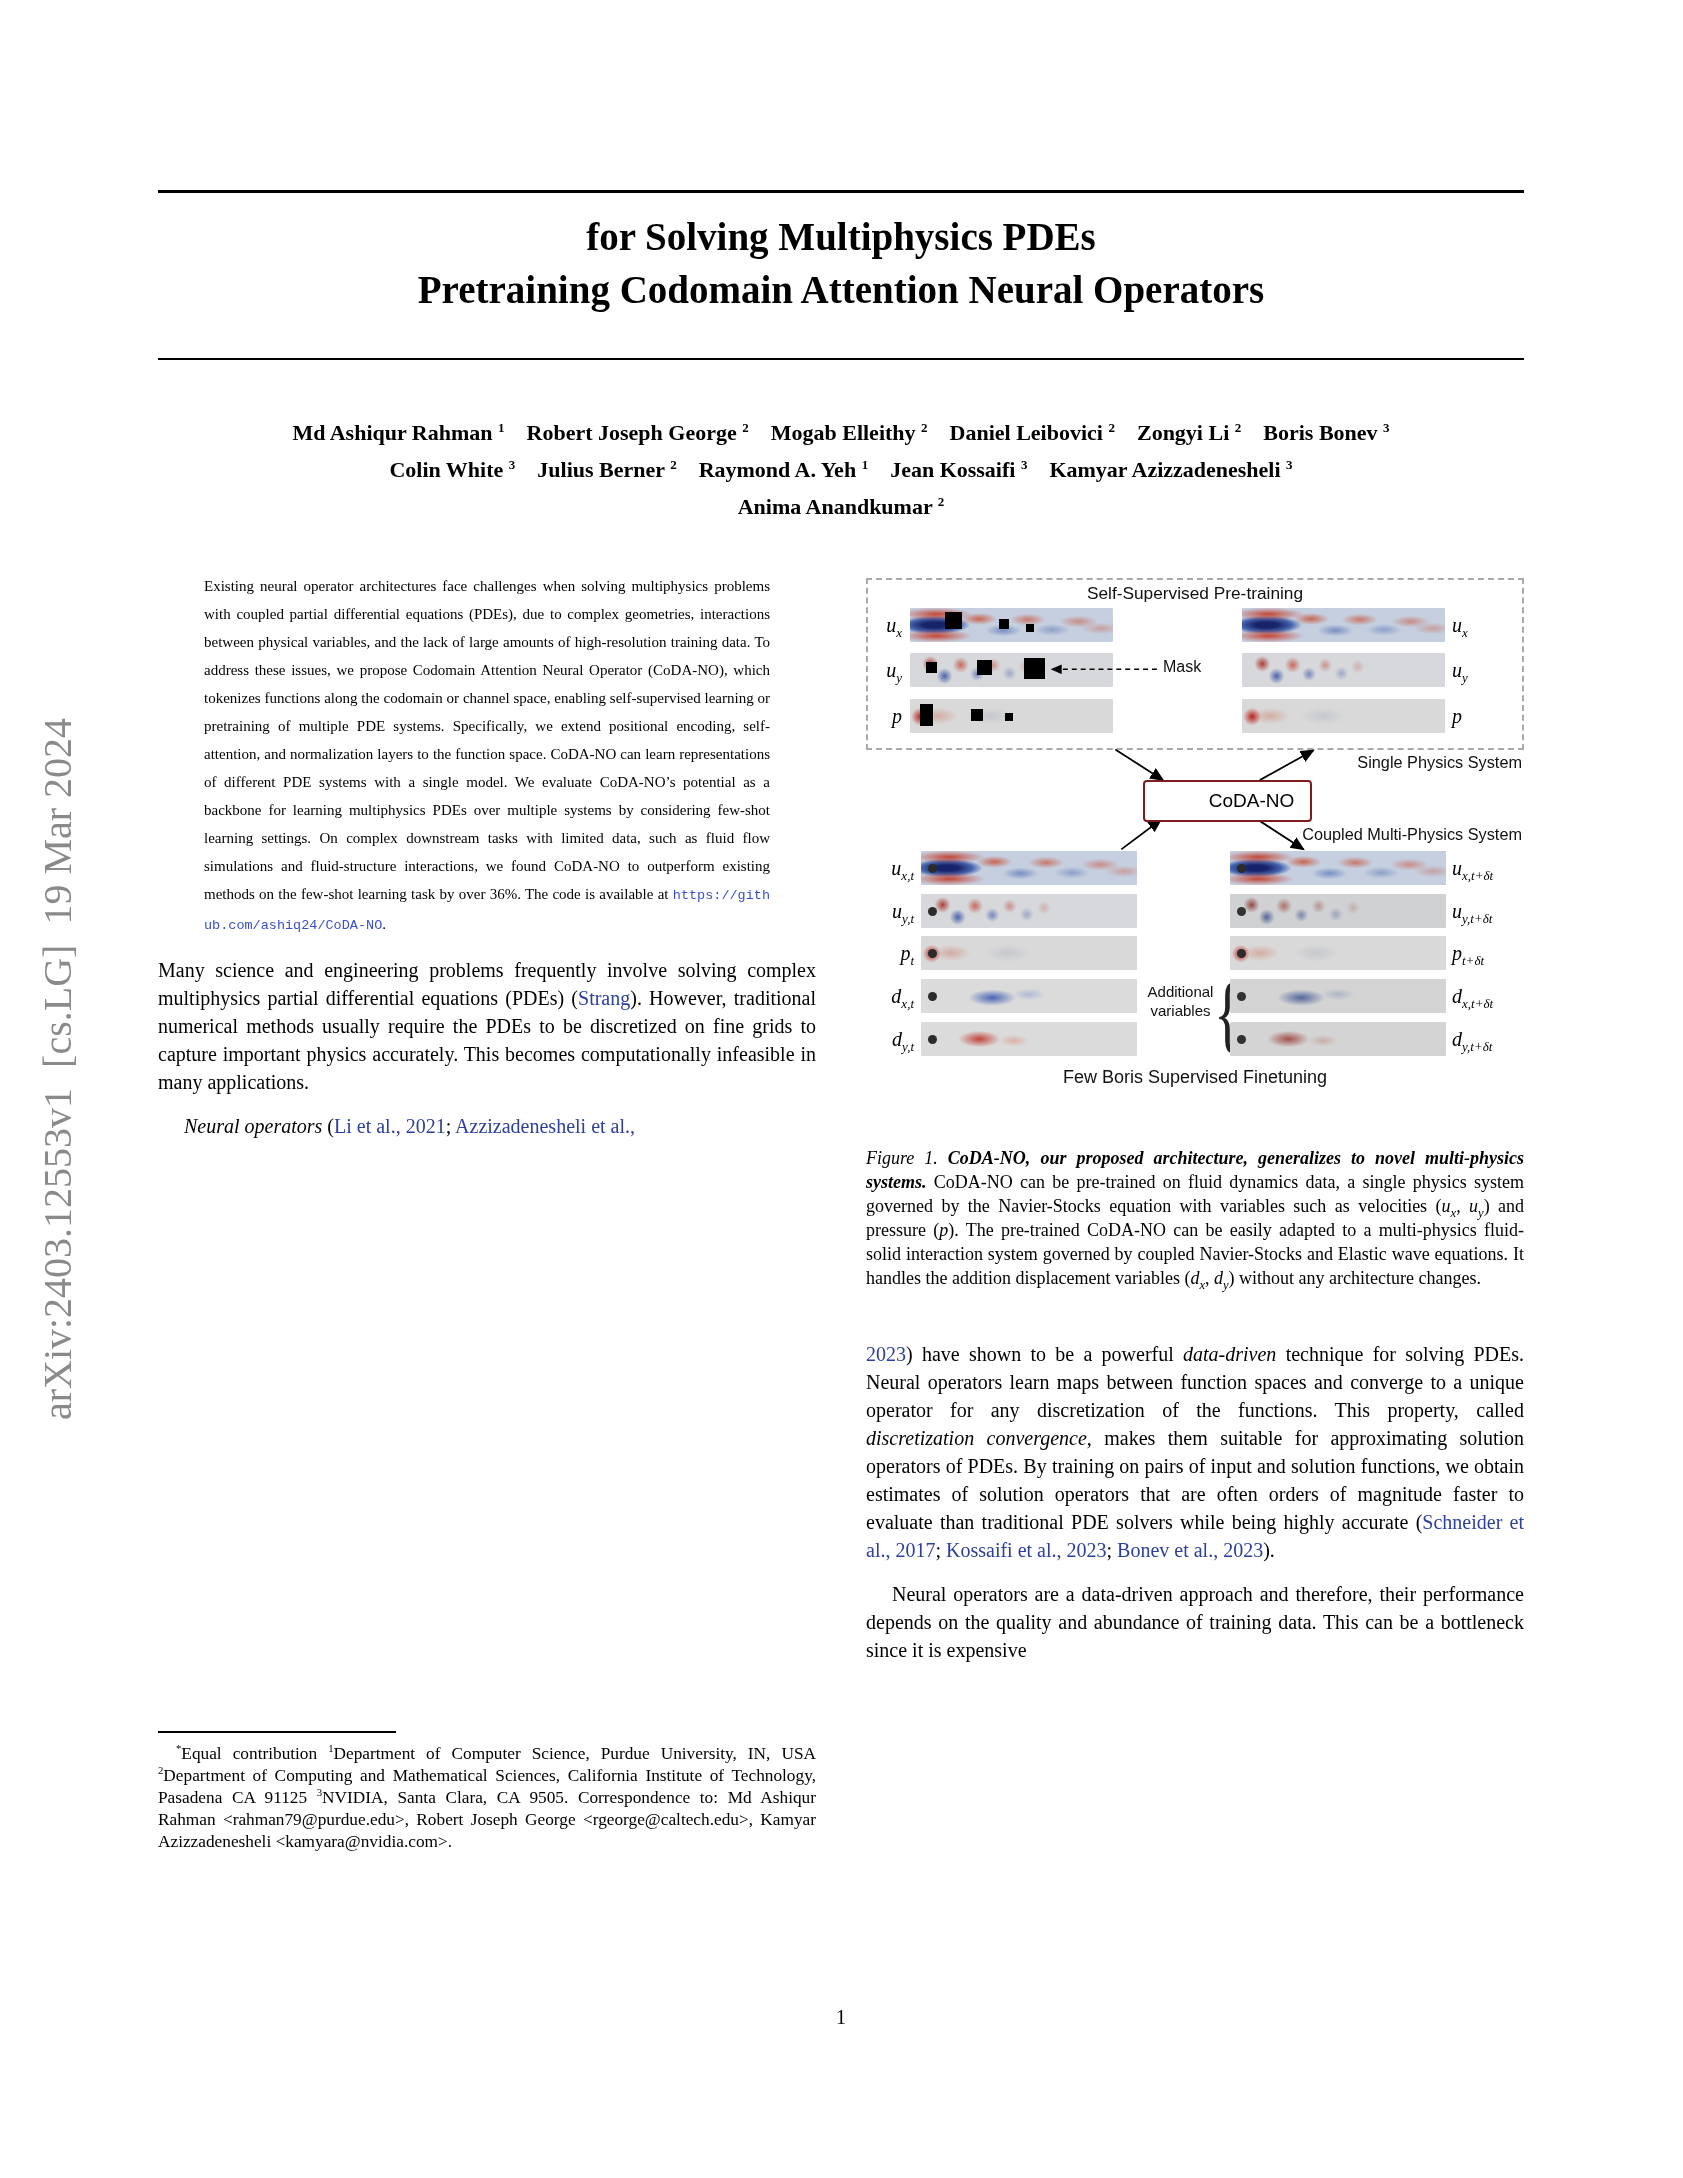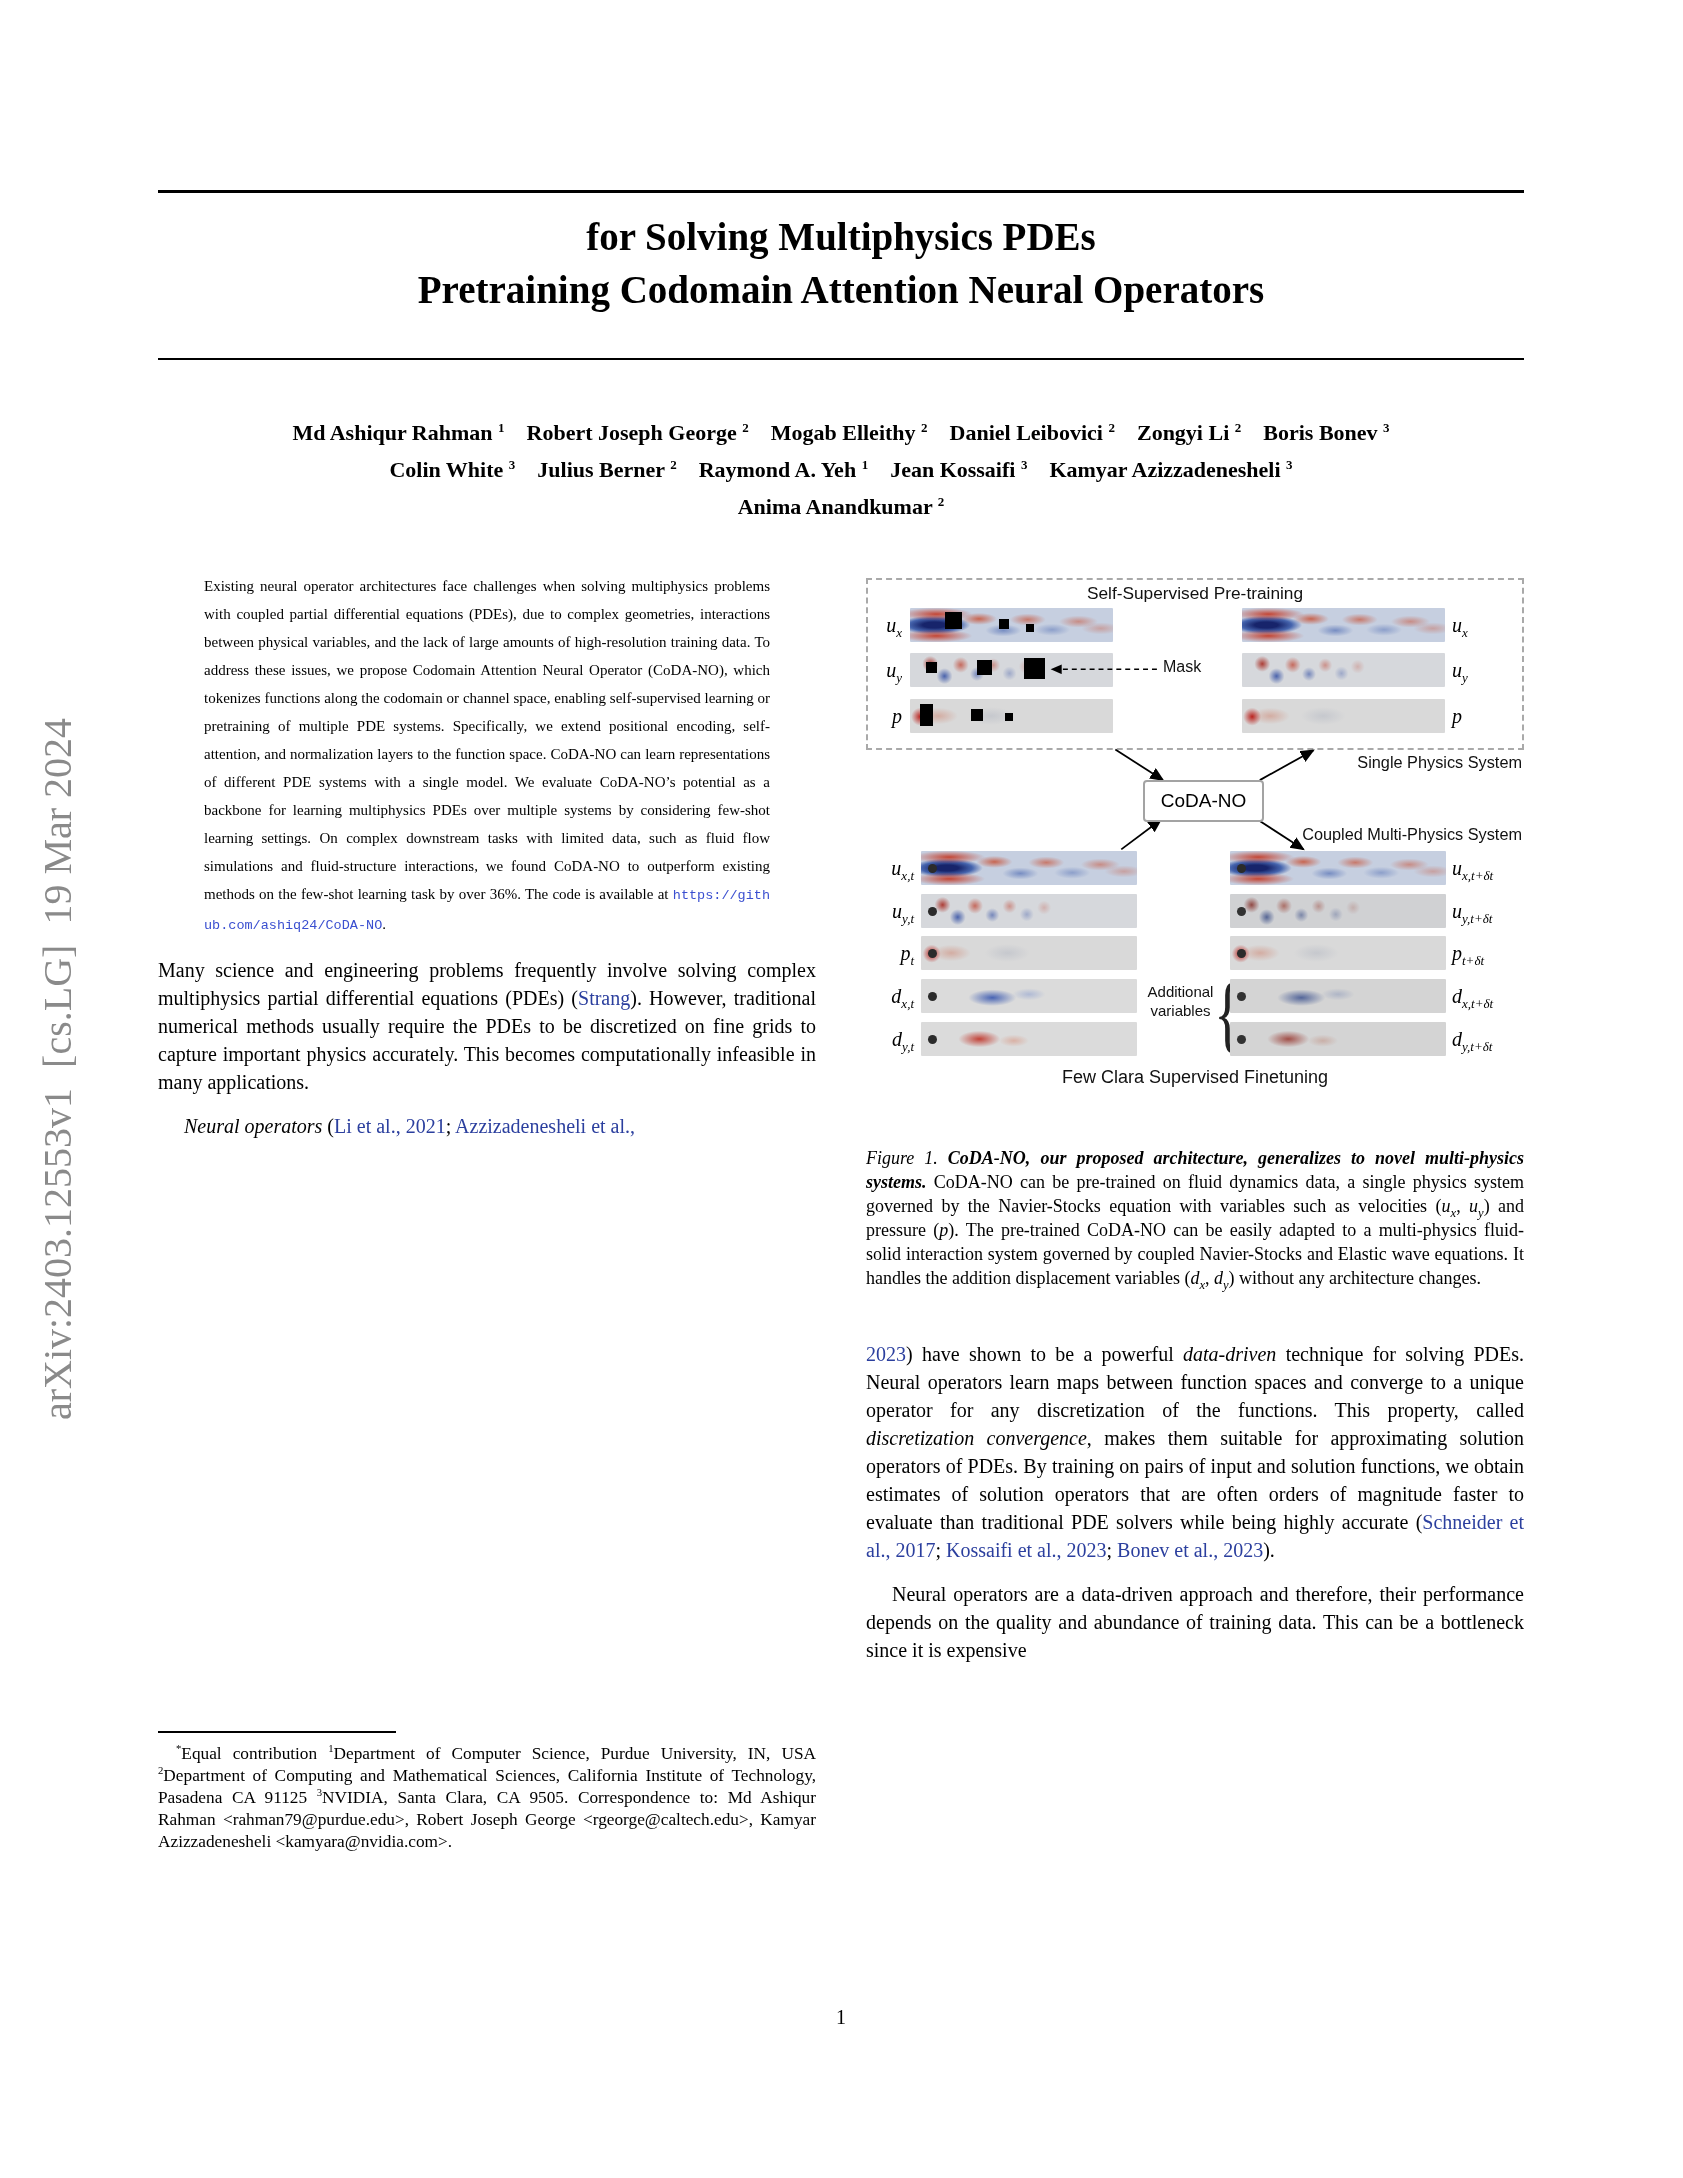--- a/index.html
+++ b/index.html
@@ -60,22 +60,22 @@
   .fig-label{position:absolute;color:#111;}
   .pretrain-title{top:5px;left:0;right:0;text-align:center;font-size:17.3px;}
   .mask-label{left:297px;top:80px;font-size:16px;}
   .single-physics{right:2px;top:175px;font-size:16.3px;}
   .multi-physics{right:2px;top:247px;font-size:16.3px;}
   .additional{left:278px;top:404px;width:73px;text-align:center;font-size:15px;line-height:19px;}
   .brace{left:348px;top:392px;font-family:"Liberation Serif",serif;font-size:57px;
          color:#222;transform:scaleY(1.5);transform-origin:50% 0;line-height:1;}
   .finetune{left:0;right:0;top:489px;text-align:center;font-size:18px;}
   .coda-box{position:absolute;left:277px;top:202px;width:117px;height:38px;
-       border:2px solid #a3a3a3;border-radius:4px;background:#fff;z-index:4;
-       text-align:center;line-height:38px;font-size:19px;color:#000;}
+       border:2px solid #7f1d1d;border-radius:4px;background:#fff;z-index:4;
+       text-align:center;line-height:38px;font-size:19px;color:#000;padding-left:48px;}
 
   .flabel{position:absolute;height:34px;line-height:34px;
        font-family:"Liberation Serif",serif;font-size:20px;color:#000;}
   .flabel i{font-style:italic;}
   .flabel sub{font-size:13px;font-style:italic;line-height:0;}
   .fstrip{position:absolute;height:34px;overflow:hidden;border-radius:1px;}
   .mk{position:absolute;background:#000;}
   .dot::after{content:"";position:absolute;left:7px;top:50%;width:9px;height:9px;
        margin-top:-4.5px;border-radius:50%;background:#2b2b2b;}
   .soft{filter:saturate(.7) contrast(.92);}
@@ -204,21 +204,21 @@
       <span class="flabel" style="left:586px;top:273px;width:72px"><i>u</i><sub>x,t+δt</sub></span>
       <div class="fstrip s-uy dot soft" style="left:364px;top:316px;width:216px"></div>
       <span class="flabel" style="left:586px;top:316px;width:72px"><i>u</i><sub>y,t+δt</sub></span>
       <div class="fstrip s-p dot" style="left:364px;top:358px;width:216px"></div>
       <span class="flabel" style="left:586px;top:358px;width:72px"><i>p</i><sub>t+δt</sub></span>
       <div class="fstrip s-dx dot soft" style="left:364px;top:401px;width:216px"></div>
       <span class="flabel" style="left:586px;top:401px;width:72px"><i>d</i><sub>x,t+δt</sub></span>
       <div class="fstrip s-dy dot soft" style="left:364px;top:444px;width:216px"></div>
       <span class="flabel" style="left:586px;top:444px;width:72px"><i>d</i><sub>y,t+δt</sub></span>
 
-      <div class="fig-label finetune">Few Clara Supervised Finetuning</div>
+      <div class="fig-label finetune">Few Boris Supervised Finetuning</div>
 
       <svg class="fig-arrows" width="658" height="517" viewBox="0 0 665 522">
         <defs>
           <marker id="ah" markerWidth="9" markerHeight="8" refX="7" refY="3.5" orient="auto">
             <path d="M0,0 L8,3.5 L0,7 Z" fill="#000"></path>
           </marker>
         </defs>
         <line class="arr dashed" x1="294" y1="92" x2="188" y2="92" marker-end="url(#ah)"></line>
         <line class="arr" x1="252" y1="173" x2="300" y2="204" marker-end="url(#ah)"></line>
         <line class="arr" x1="398" y1="204" x2="452" y2="174" marker-end="url(#ah)"></line>

